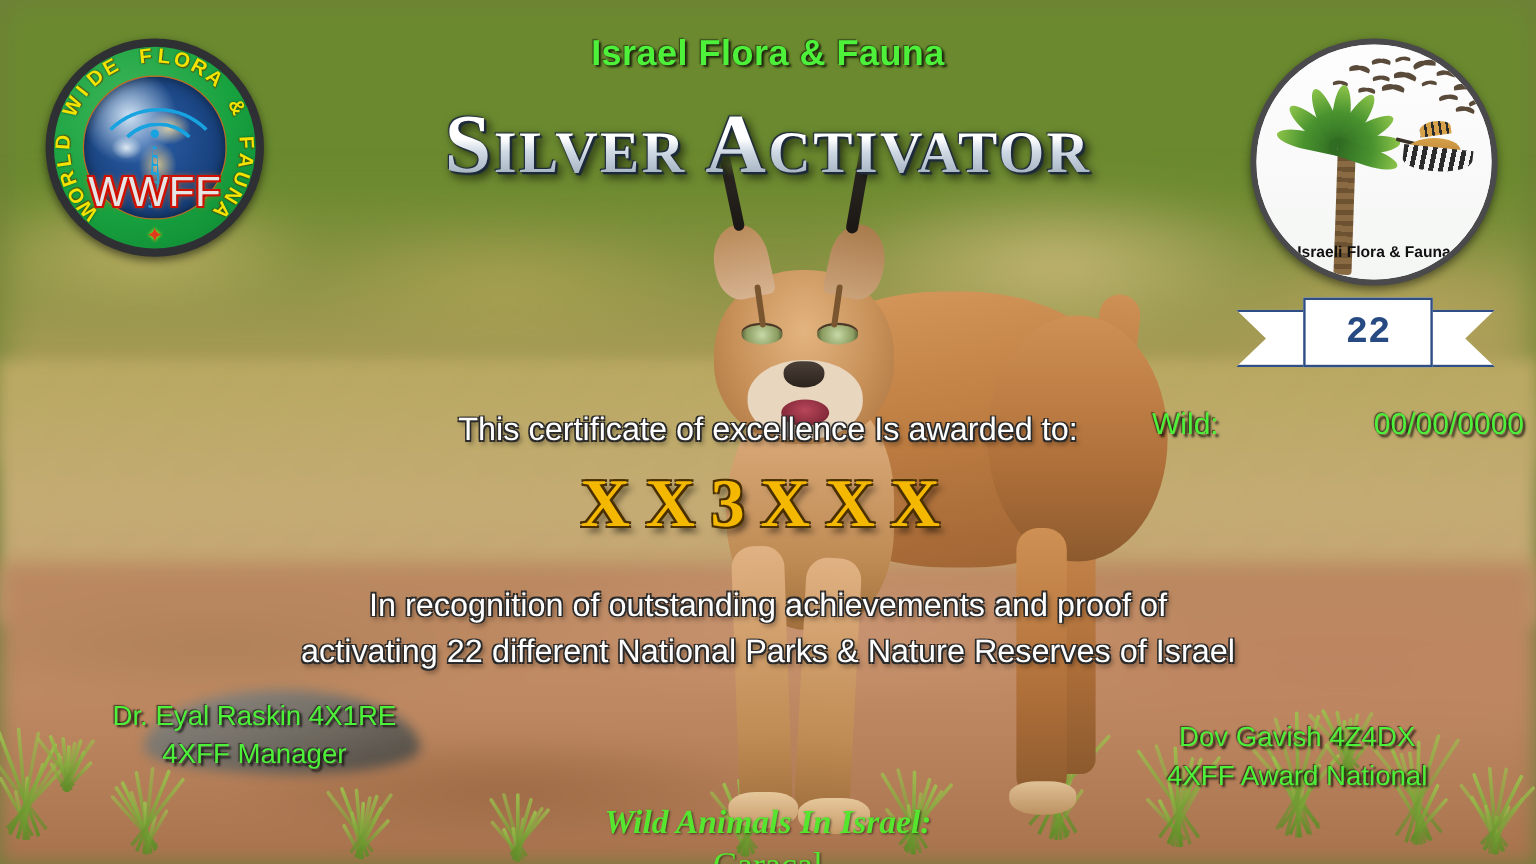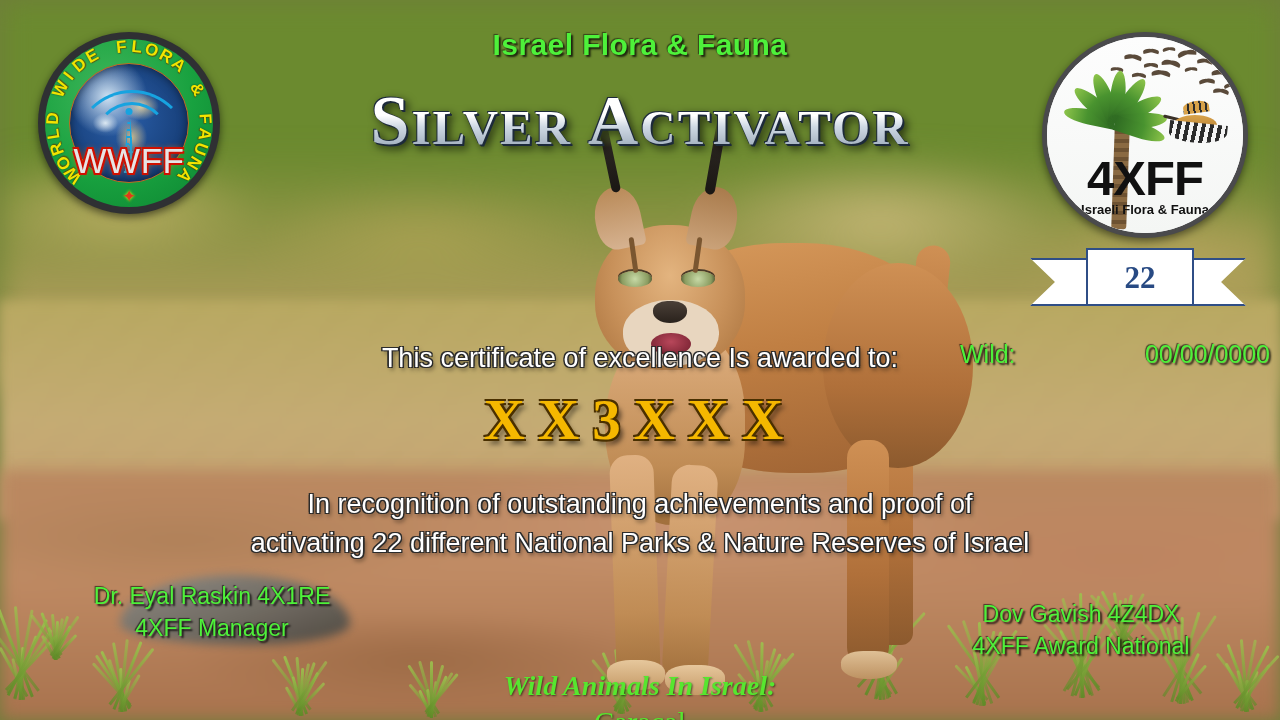--- a/index.html
+++ b/index.html
@@ -200,21 +200,21 @@
     position:absolute;top:40px;width:24px;height:16px;background:#e6ebf3;
     border:2px solid #2f4e86;border-top:none;
   }
   .ribbon-fold.l{left:60px;clip-path:polygon(0 0,100% 0,100% 100%,40% 100%);}
   .ribbon-fold.r{right:60px;clip-path:polygon(0 0,100% 0,60% 100%,0 100%);}
   .ribbon-center{
     position:absolute;left:56px;top:0;width:104px;height:54px;background:#fff;
     border:2px solid #2f4e86;display:flex;align-items:center;justify-content:center;
   }
   .ribbon-num{
-    font-family:Liberation Serif, serif;font-weight:bold;font-size:31px;
+    font-family:Liberation Mono, monospace;font-weight:bold;font-size:31px;
     color:#284a83;line-height:1;
   }
 
   
   .hdr-title{
     position:absolute;left:0;right:0;top:28px;text-align:center;
     font-family:"Liberation Sans",sans-serif;font-weight:bold;font-size:30px;
     color:#4ef13a;letter-spacing:.4px;
     text-shadow:2px 2px 2px rgba(0,0,0,.75),-1px -1px 1px rgba(0,0,0,.5);
   }
@@ -589,21 +589,20 @@
       <div class="frond" style="transform:rotate(-28deg);"></div>
       <div class="frond" style="transform:rotate(-4deg);"></div>
       <div class="frond" style="transform:rotate(18deg);"></div>
     </div>
     <div class="hoopoe">
       <div class="hoopoe-crest"></div>
       <div class="hoopoe-beak"></div>
       <div class="hoopoe-body"></div>
       <div class="hoopoe-wing"></div>
     </div>
-    <div class="xff-word">4XFF</div>
     <div class="xff-sub">Israeli Flora &amp; Fauna</div>
   </div>
 
   <div class="ribbon">
     <div class="ribbon-tail l"></div>
     <div class="ribbon-tail r"></div>
     <div class="ribbon-fold l"></div>
     <div class="ribbon-fold r"></div>
     <div class="ribbon-center">
       <span class="ribbon-num">22</span>

